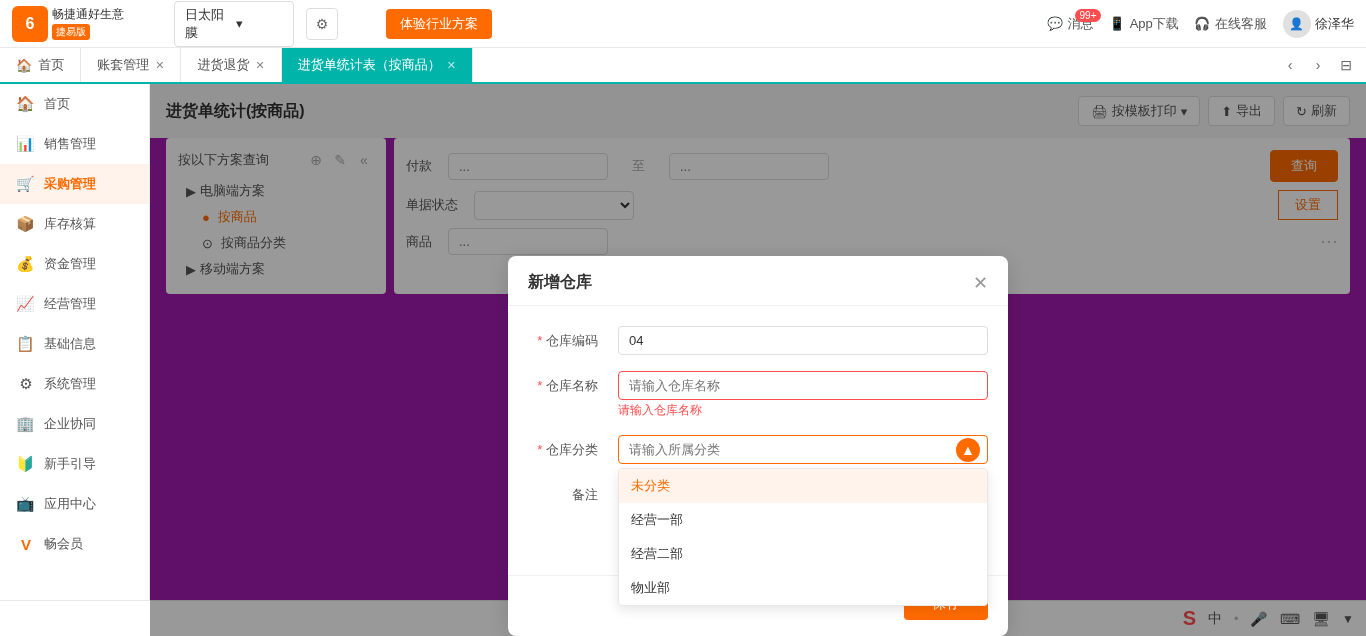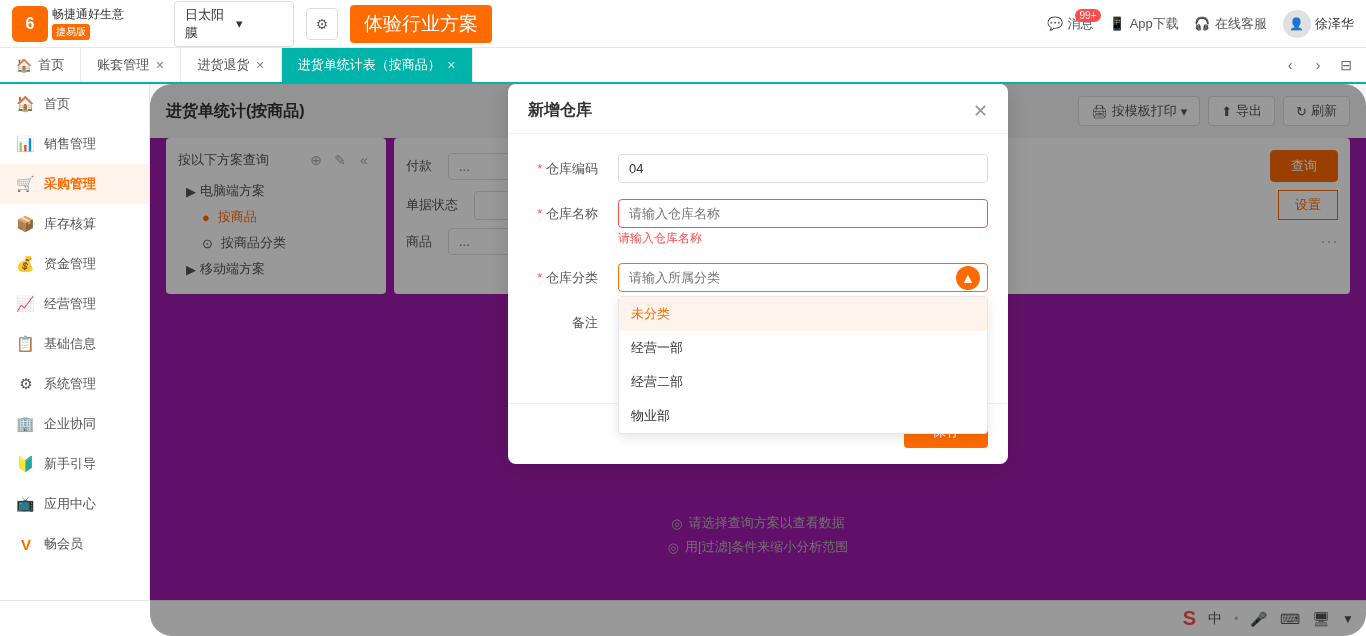--- a/index.html
+++ b/index.html
@@ -28,21 +28,21 @@
       color: #333; cursor: pointer; min-width: 120px;
     }
     .store-selector span { flex: 1; }
     .gear-btn {
       width: 32px; height: 32px; border: 1px solid #ddd; border-radius: 4px;
       display: flex; align-items: center; justify-content: center;
       cursor: pointer; color: #666; font-size: 14px;
     }
     .trial-btn {
       background: #ff6b00; color: #fff; border: none; border-radius: 4px;
-      padding: 6px 14px; cursor: pointer; font-size: 19px;
+      padding: 6px 14px; cursor: pointer; font-size: 13px; margin-left: 36px;
     }
     .topbar-right {
       margin-left: auto; display: flex; align-items: center; gap: 16px;
     }
     .notif-item { display: flex; align-items: center; gap: 4px; color: #555; cursor: pointer; position: relative; }
     .badge { background: #ff4d4f; color: #fff; font-size: 10px; border-radius: 8px; padding: 1px 5px; position: absolute; top: -6px; right: -8px; }
     .user-info { display: flex; align-items: center; gap: 4px; color: #333; cursor: pointer; }
     .avatar { width: 28px; height: 28px; background: #e0e0e0; border-radius: 50%; display: flex; align-items: center; justify-content: center; color: #999; font-size: 12px; }
 
     
@@ -114,22 +114,22 @@
     }
     .filter-select {
       border: 1px solid #ddd; border-radius: 4px; padding: 5px 10px;
       font-size: 13px; color: #333; width: 160px; background: #fff;
     }
     .filter-dots { color: #bbb; font-size: 18px; cursor: pointer; margin-left: auto; }
 
     
     .overlay {
       position: absolute; top: 0; left: 0; right: 0; bottom: 0;
-      background: rgba(0,0,0,0.4); display: flex; align-items: flex-start;
-      justify-content: center; z-index: 100; border-radius: 22px;
+      background: rgba(0,0,0,0.4); display: flex; align-items: flex-end;
+      justify-content: center; z-index: 100;
     }
 
     
     .dialog {
       background: #fff; border-radius: 8px; width: 500px;
       box-shadow: 0 4px 24px rgba(0,0,0,0.15); position: relative;
       overflow: visible;
     }
     .dialog-header {
       display: flex; align-items: center; justify-content: space-between;

